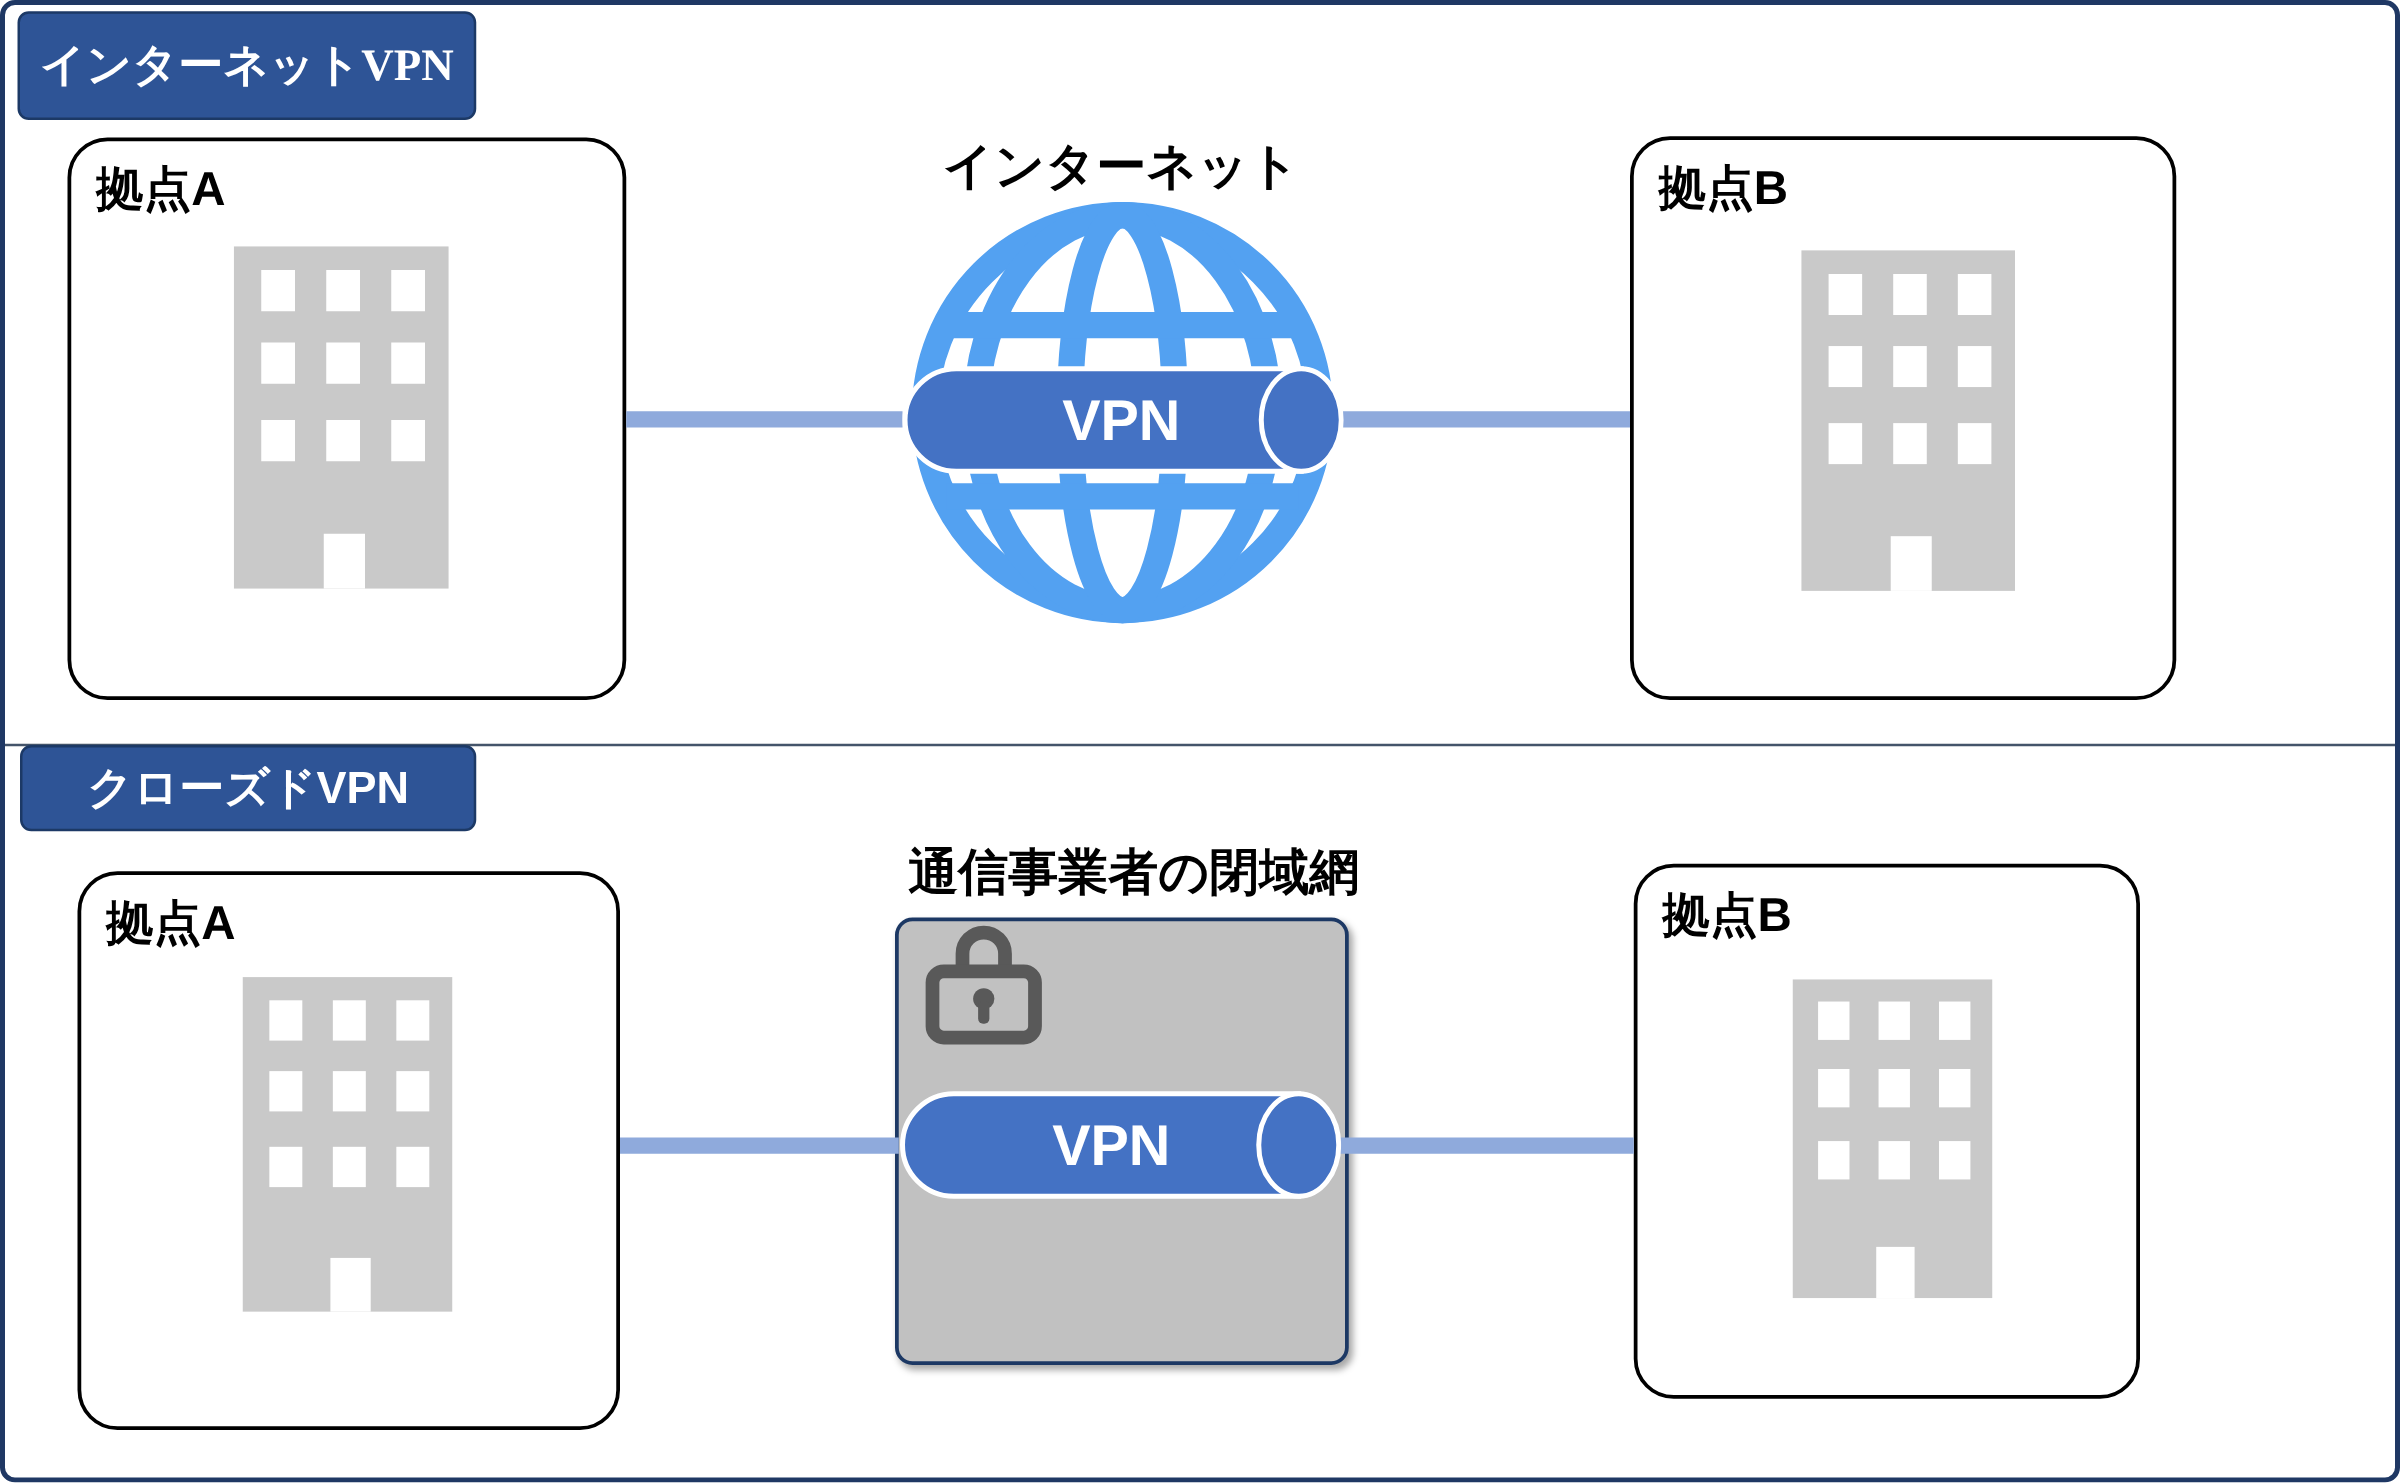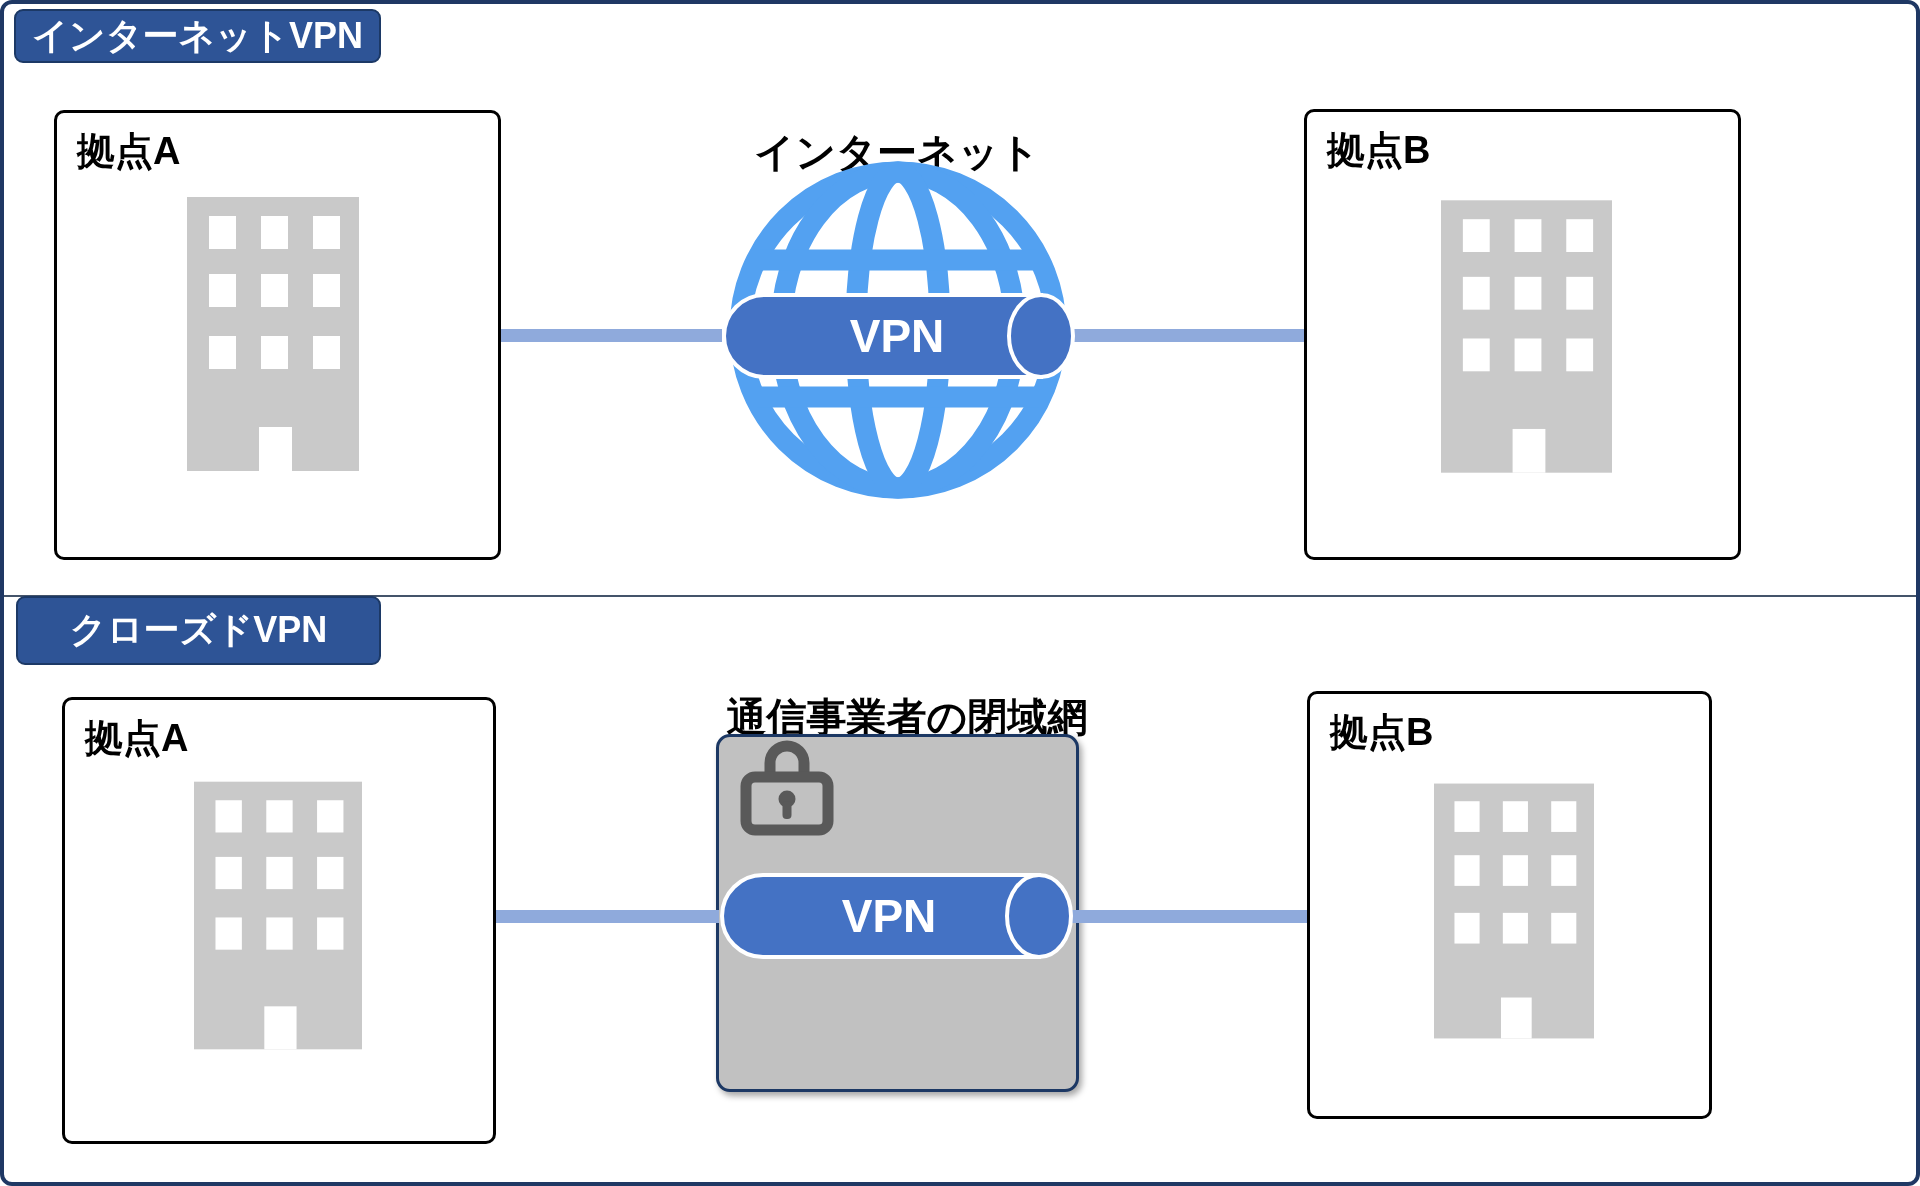--- a/index.html
+++ b/index.html
@@ -3,42 +3,42 @@
 <meta charset="utf-8">
 <style>
   html,body{margin:0;padding:0;background:#fff;}
   body{font-family:"Liberation Sans","DejaVu Sans",sans-serif;}
   .frame{position:relative;width:1920px;height:1186px;box-sizing:border-box;
          border:4px solid #1F3864;border-radius:12px;background:#fff;overflow:hidden;}
   .divider{position:absolute;left:0;right:0;top:591px;height:2px;background:#44546A;}
   .badge{position:absolute;background:#2E5496;border:2px solid #1C3966;border-radius:9px;
          box-sizing:border-box;color:#fff;font-weight:700;font-size:36px;
          display:flex;align-items:center;justify-content:center;}
-  .site-box{position:absolute;background:#fff;border:3px solid #000;border-radius:10px;box-sizing:border-box;}
+  .site-box{position:absolute;background:#fff;border:3px solid #000;border-radius:32px;box-sizing:border-box;}
   .site-label{position:absolute;left:20px;top:13px;font-size:38px;font-weight:700;color:#000;}
   .building{position:absolute;}
-  .net-label{position:absolute;width:500px;text-align:center;font-size:40px;font-weight:700;color:#000;margin-top:20px;}
+  .net-label{position:absolute;width:500px;text-align:center;font-size:40px;font-weight:700;color:#000;}
   .connector{position:absolute;height:13px;background:#8FAADC;}
   .globe{position:absolute;}
   .closed-box{position:absolute;background:#C1C1C1;border:3px solid #1C3864;border-radius:14px;
               box-sizing:border-box;box-shadow:3px 4px 6px rgba(0,0,0,0.35);}
   .lock{position:absolute;}
   .tunnel{position:absolute;}
   .tunnel text{font-weight:700;font-size:46px;fill:#fff;font-family:"Liberation Sans","DejaVu Sans",sans-serif;}
 </style>
 </head>
 <body>
 
 <div class="frame">
 
   <div class="divider"></div>
 
   <div>
 
-    <div class="badge" style="left:10px;top:5px;width:367px;height:54px;">インターネットVPN</div>
+    <div class="badge" style="left:10px;top:5px;width:367px;height:87px;font-family:Liberation Serif, serif;">インターネットVPN</div>
 
     <div class="site-box" style="left:50px;top:106px;width:447px;height:450px;">
       <div class="site-label">拠点A</div>
       <svg class="building" style="left:130px;top:84px;" width="172" height="274" viewBox="0 0 172 274">
         <rect x="0" y="0" width="172" height="274" fill="#C9C9C9"></rect>
         <g fill="#fff">
           <rect x="22" y="19" width="27" height="33"></rect>
             <rect x="74" y="19" width="27" height="33"></rect>
             <rect x="126" y="19" width="27" height="33"></rect>
           <rect x="22" y="77" width="27" height="33"></rect>

